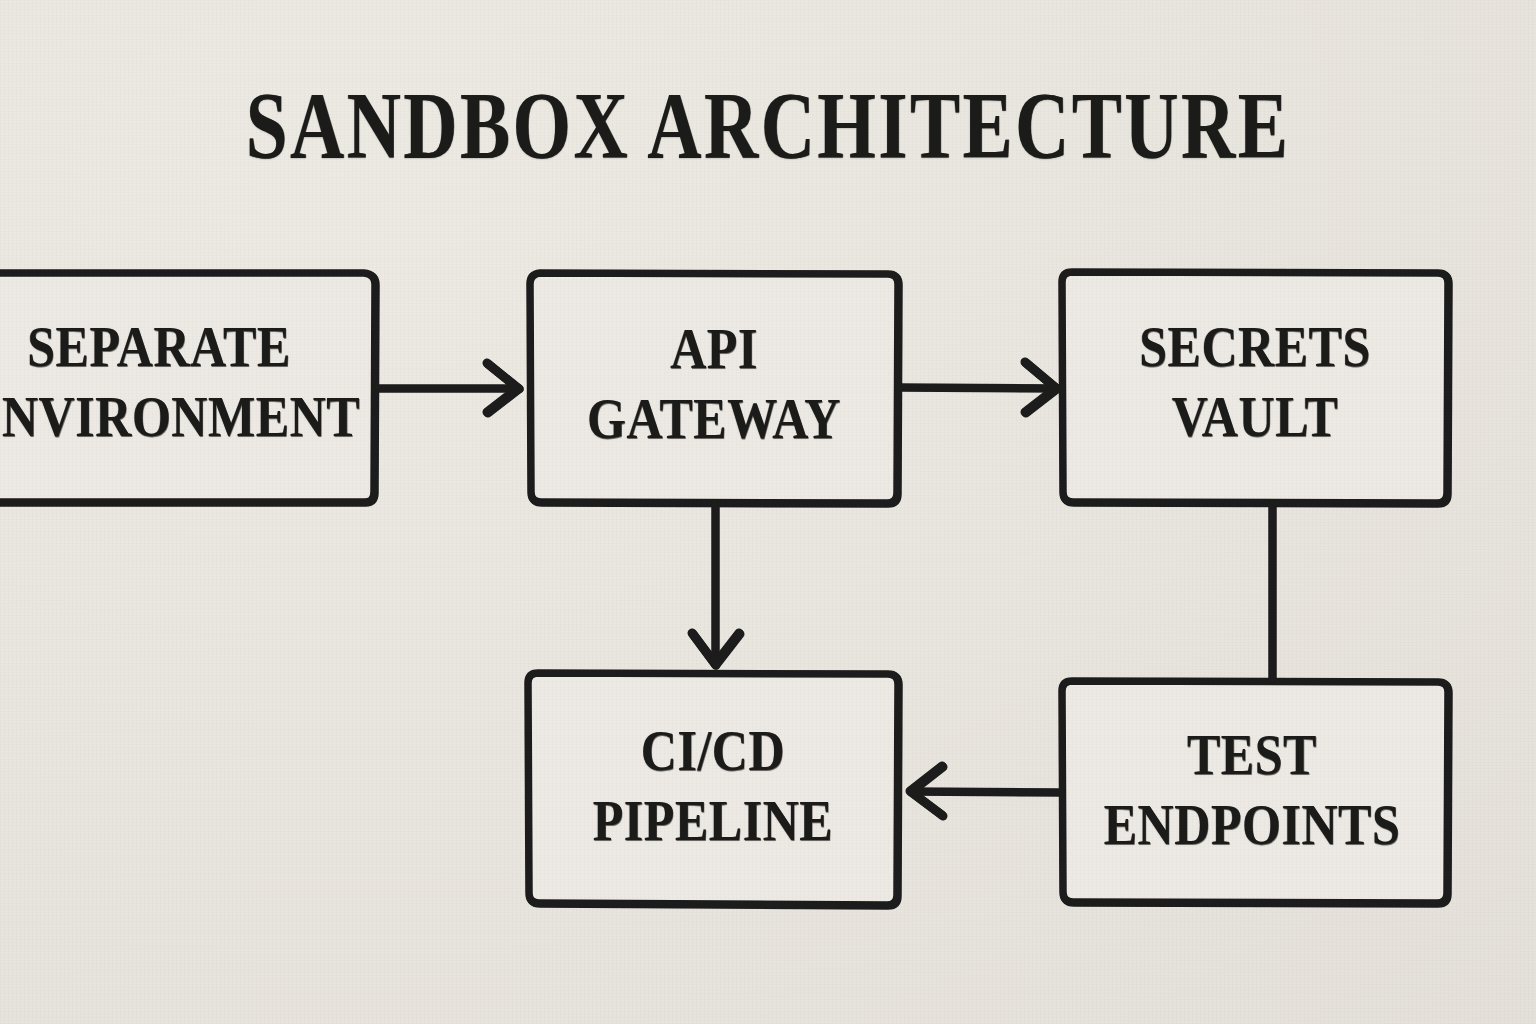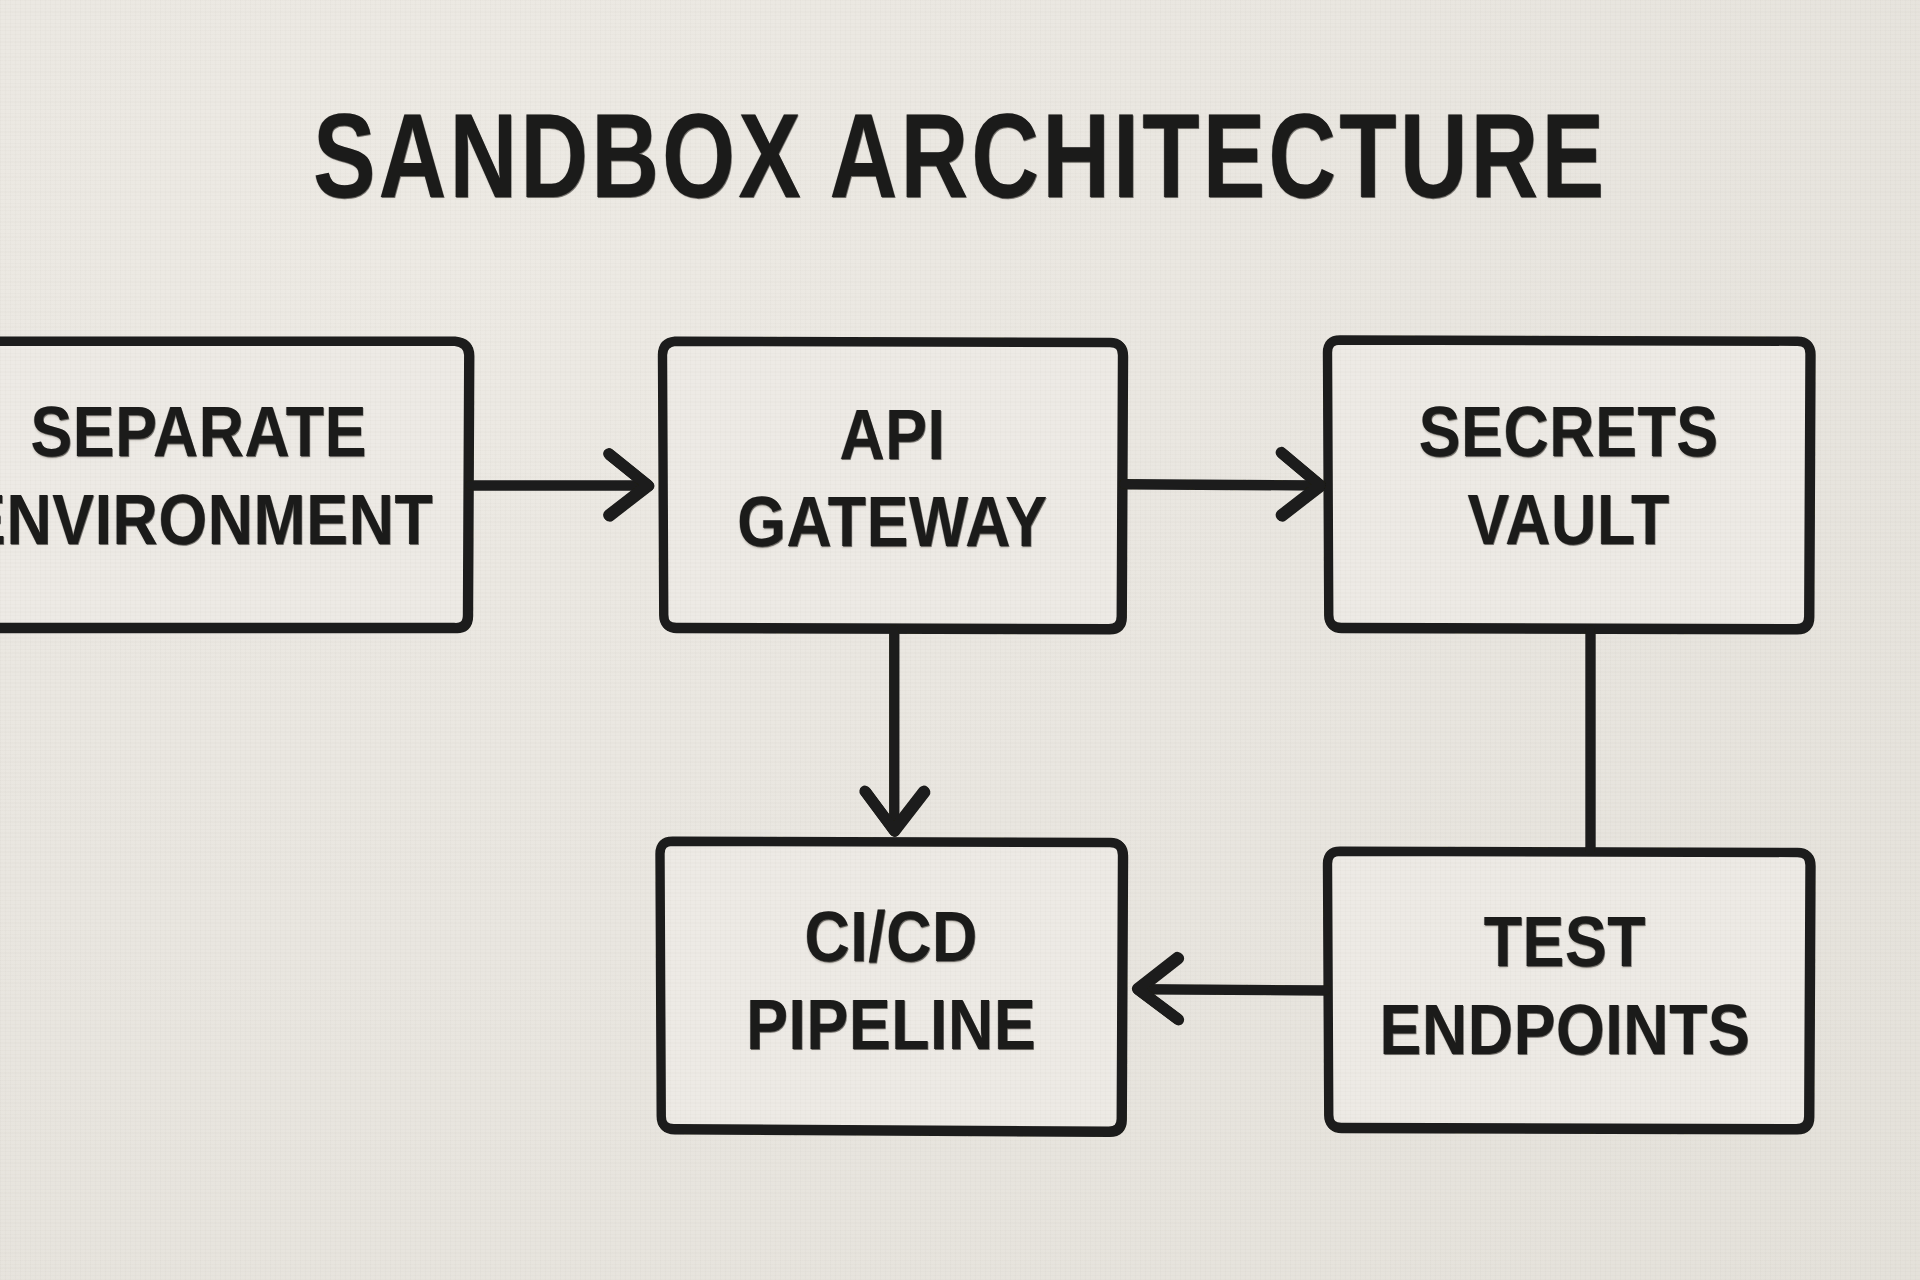--- a/index.html
+++ b/index.html
@@ -8,21 +8,21 @@
     padding: 0;
     background: #E9E6E0;
   }
   #canvas {
     position: relative;
     width: 1536px;
     height: 1024px;
     overflow: hidden;
     background:
       radial-gradient(ellipse at 22% 18%, #EDEAE4 0%, #E9E6E0 48%, #E4E1DA 100%);
-    font-family: Liberation Sans, sans-serif;
+    font-family: Liberation Serif, serif;
   }
   
   #canvas::after {
     content: "";
     position: absolute;
     inset: 0;
     pointer-events: none;
     background-image:
       repeating-linear-gradient(0deg, rgba(120,112,100,.028) 0 1px, rgba(255,255,255,0) 1px 3px),
       repeating-linear-gradient(90deg, rgba(120,112,100,.022) 0 1px, rgba(255,255,255,0) 1px 4px);

